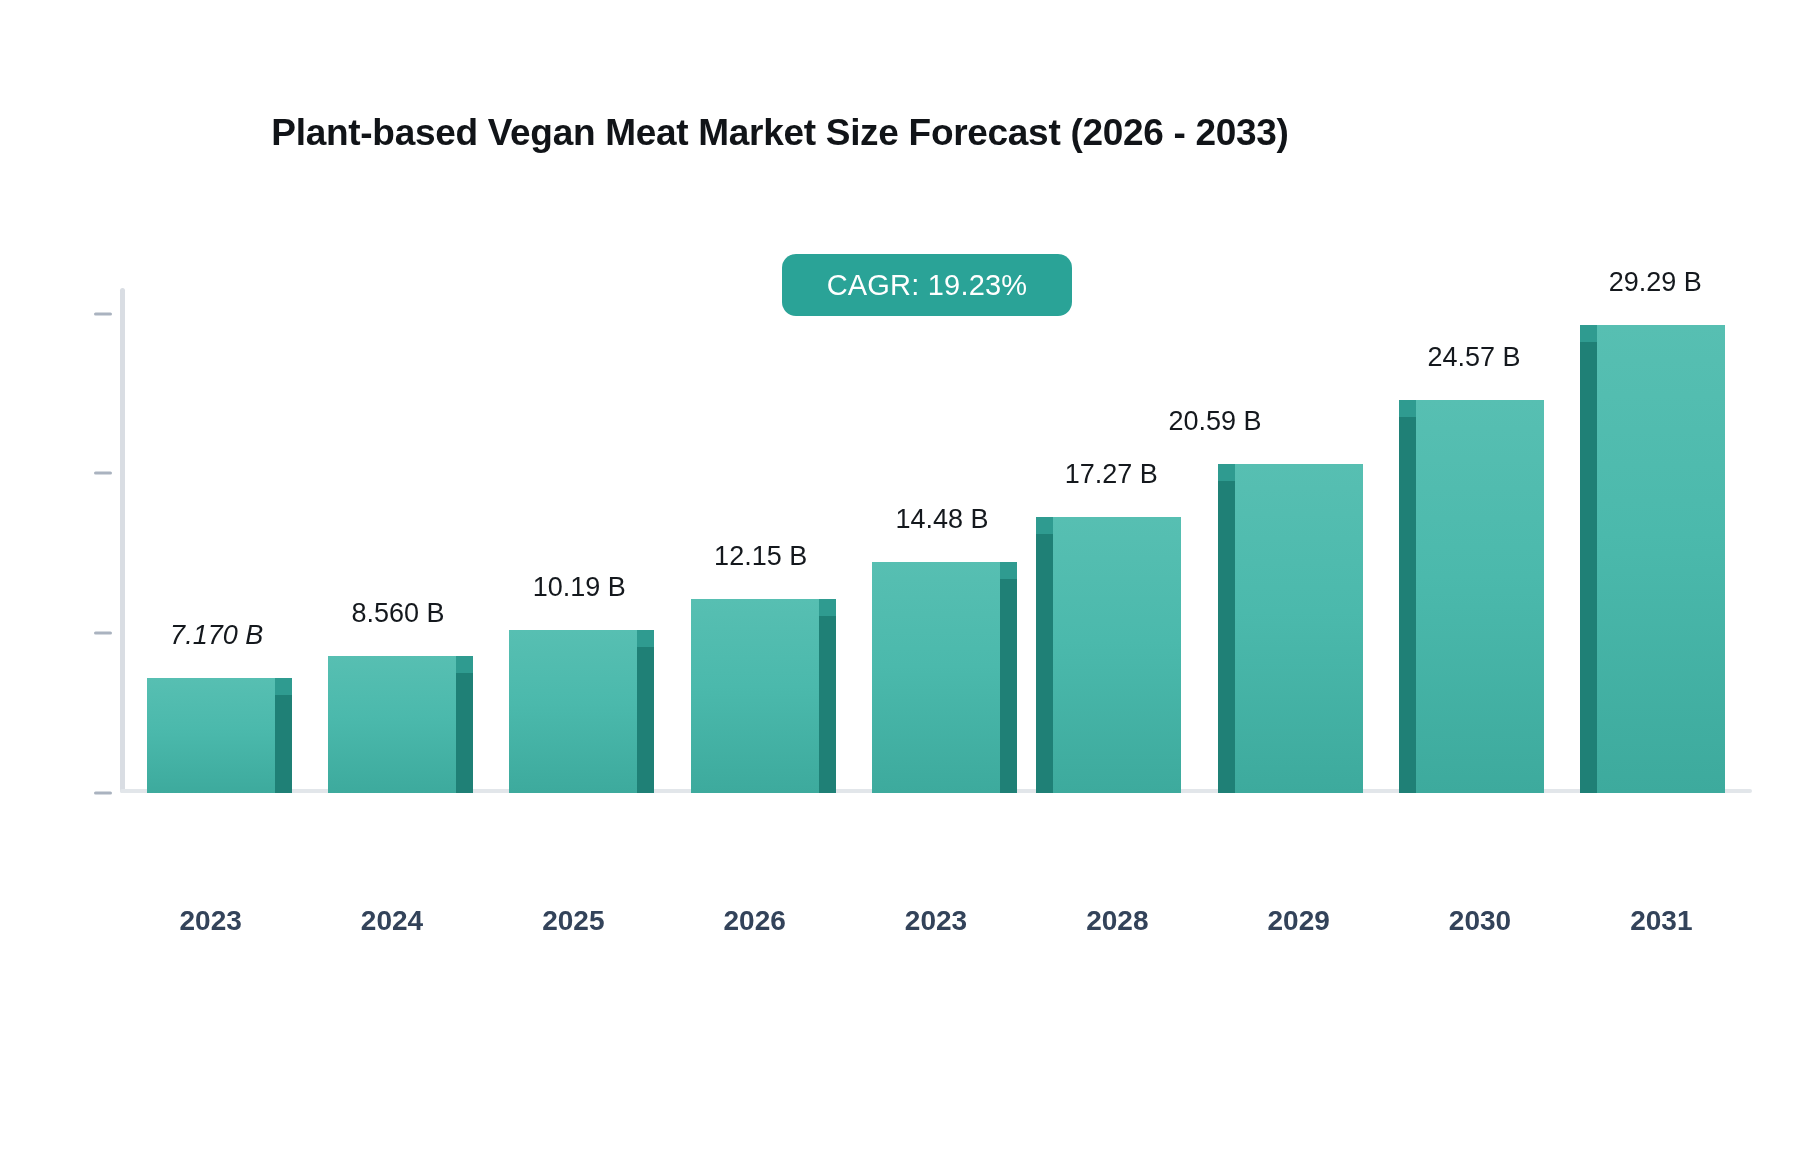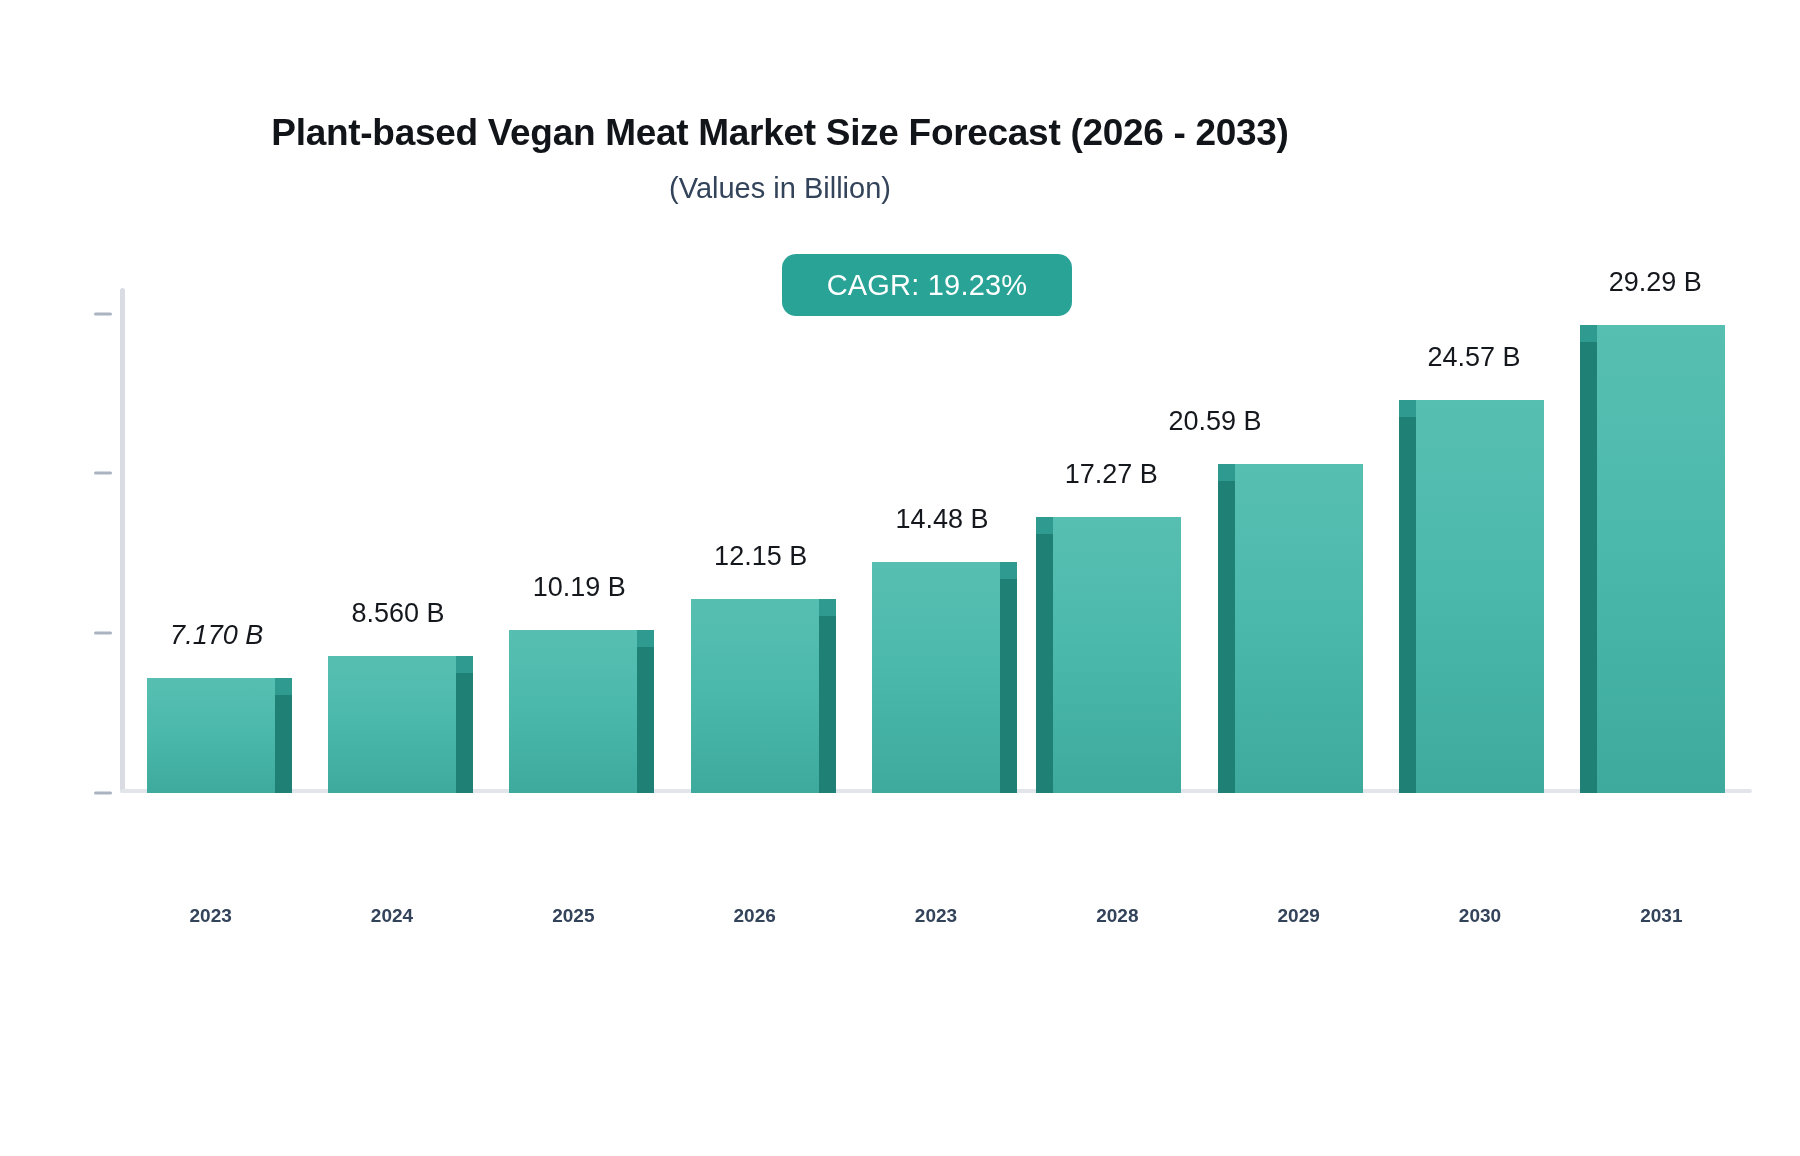--- a/index.html
+++ b/index.html
@@ -63,21 +63,21 @@
   }
   .ytick-dash {
     position: absolute;
     width: 18px; height: 3px; background: #aab3c0;
     left: 94px; transform: translateY(-50%);
     border-radius: 2px;
   }
 
   .xtick-label {
     position: absolute; top: 905px;
-    font-size: 19px; font-weight: 600; color: #33435a;
+    font-size: 28px; font-weight: 600; color: #33435a;
     text-align: center; transform: translateX(-50%);
     white-space: nowrap;
   }
 
   
   .bar-group { position: absolute; bottom: 0; }
   .bar-face {
     position: absolute; bottom: 0; left: 0;
     width: 100%;
     background: linear-gradient(180deg, #57bfb2 0%, #4bb9ac 45%, #3daa9d 100%);
@@ -115,21 +115,20 @@
     font-size: 60px; font-weight: 700; color: #0d1c33;
     line-height: 1; letter-spacing: -0.5px;
   }
 </style>
 </head>
 <body>
 
 <div class="page">
 
   <div class="title">Plant-based Vegan Meat Market Size Forecast (2026 - 2033)</div>
-  <div class="subtitle">(Values in Billion)</div>
 
   <div class="cagr-badge">
     <span>CAGR: 19.23%</span>
   </div>
 
   <div class="axis-y"></div>
   <div class="axis-x"></div>
 
   <div id="yticks">
       <div class="ytick-label" style="top: 793px;">0</div>

